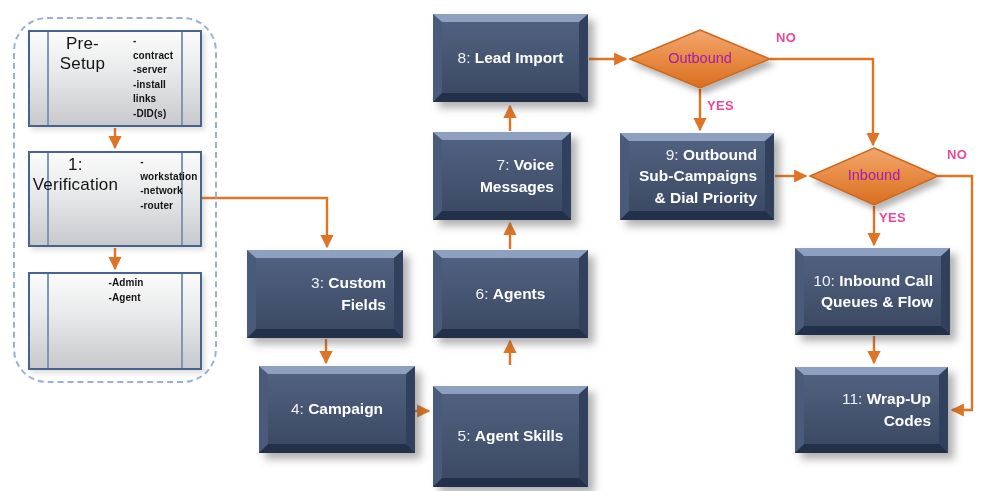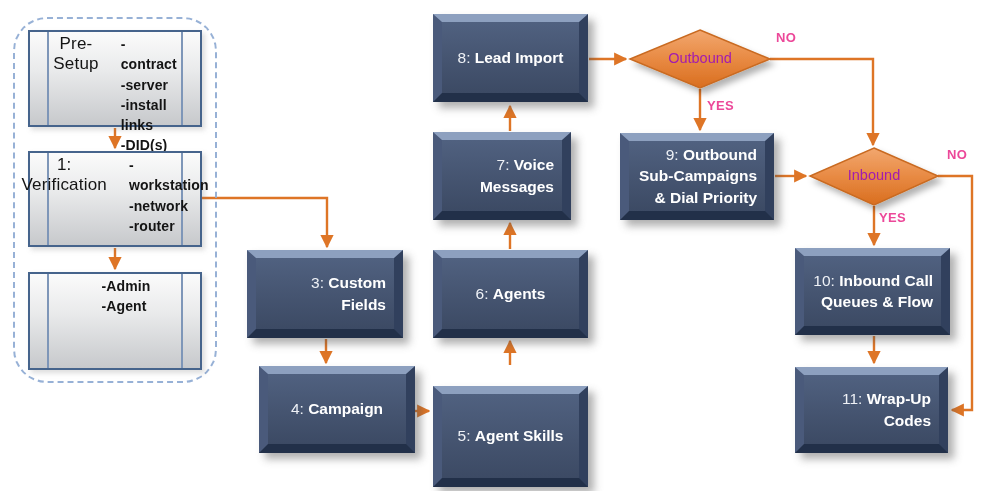--- a/index.html
+++ b/index.html
@@ -22,21 +22,21 @@
   }
   .gray-bar{position:absolute;top:0;bottom:0;width:2px;background:#7e96b8;}
   .gray-bar.left{left:17px;}
   .gray-bar.right{right:17px;}
   .gray-content{
     position:absolute;inset:0;display:flex;flex-direction:row;
     justify-content:center;padding:2px 24px;box-sizing:border-box;
   }
   .gray-title{font-size:17px;font-weight:400;text-align:center;margin-bottom:2px;letter-spacing:.2px;}
   .gray-items{padding-left:22px;}
-  .gray-item{font-size:14px;font-weight:700;line-height:1.45;letter-spacing:.1px;}
+  .gray-item{font-size:10px;font-weight:700;line-height:1.45;letter-spacing:.1px;}
   
   .dark-box{
     position:absolute;box-sizing:border-box;
     border-style:solid;border-width:8px 9px 9px 9px;
     border-color:#8da0bf #31405d #223049 #4a5a7b;
     background:linear-gradient(180deg,#506180 0%,#455470 55%,#3c4a64 100%);
     box-shadow:6px 6px 8px rgba(80,80,80,0.45);
     color:#fff;display:flex;align-items:center;justify-content:center;
     padding:0 8px;
   }

